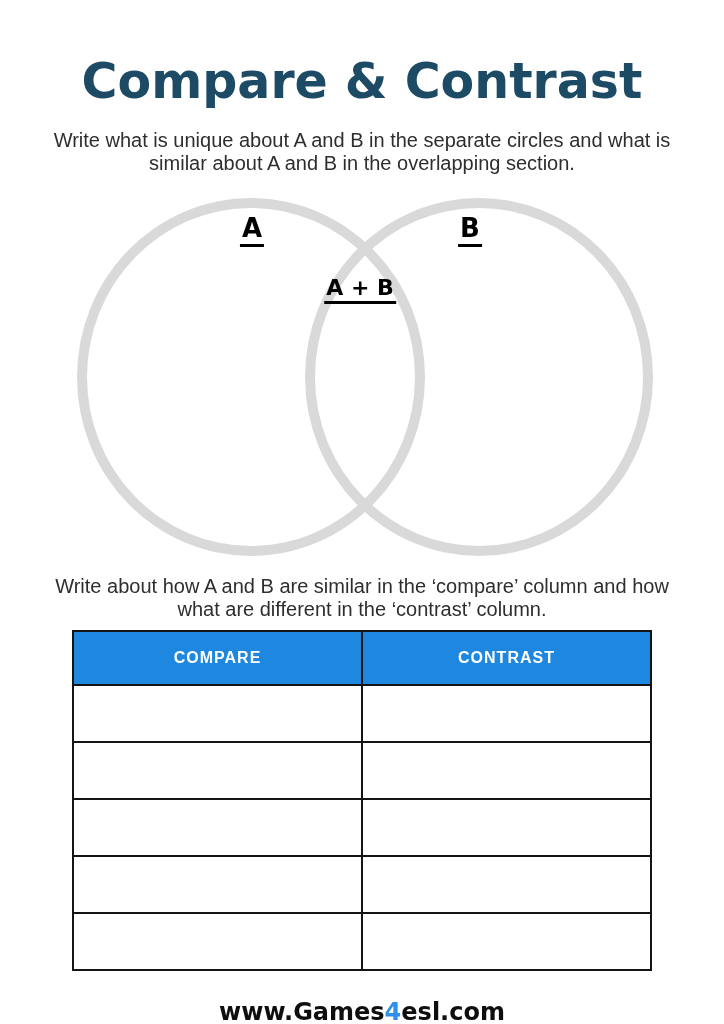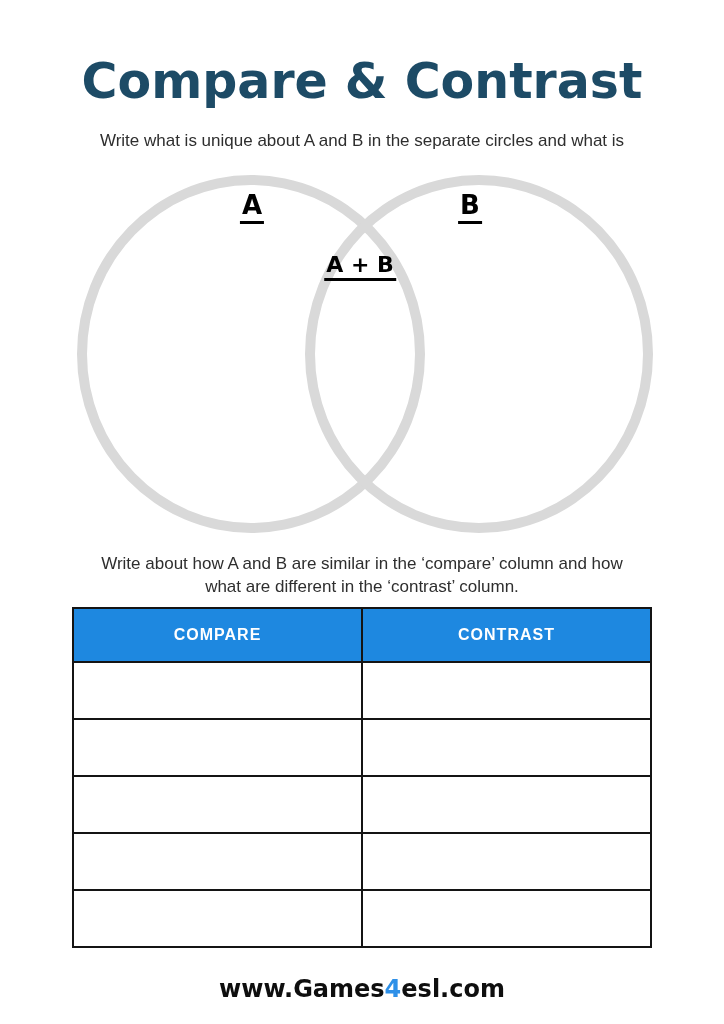--- a/index.html
+++ b/index.html
@@ -20,21 +20,21 @@
     font-family: "DejaVu Sans", sans-serif;
     font-size: 49px;
     font-weight: 800;
     letter-spacing: 0px;
     color: #1d4b66;
     line-height: 1.3;
   }
   .instr {
     margin: 15px 0 0 0;
     text-align: center;
-    font-size: 17px;
+    font-size: 20px;
     font-weight: 500;
     color: #2e2e2e;
     line-height: 23px;
   }
   .instr span { display: block; }
 
   
   .venn {
     position: relative;
     margin-top: 16px;
@@ -99,20 +99,21 @@
 </style>
 </head>
 <body>
 
 <div class="page">
 
   <h1 class="title">Compare &amp; Contrast</h1>
 
   <p class="instr">
     <span>Write what is unique about A and B in the separate circles and what is</span>
+    <span>similar about A and B in the overlapping section.</span>
   </p>
 
   <div class="venn">
     <div class="circle circle-a"></div>
     <div class="circle circle-b"></div>
     <span class="vlabel label-a">A</span>
     <span class="vlabel label-b">B</span>
     <span class="vlabel label-ab">A + B</span>
   </div>
 

